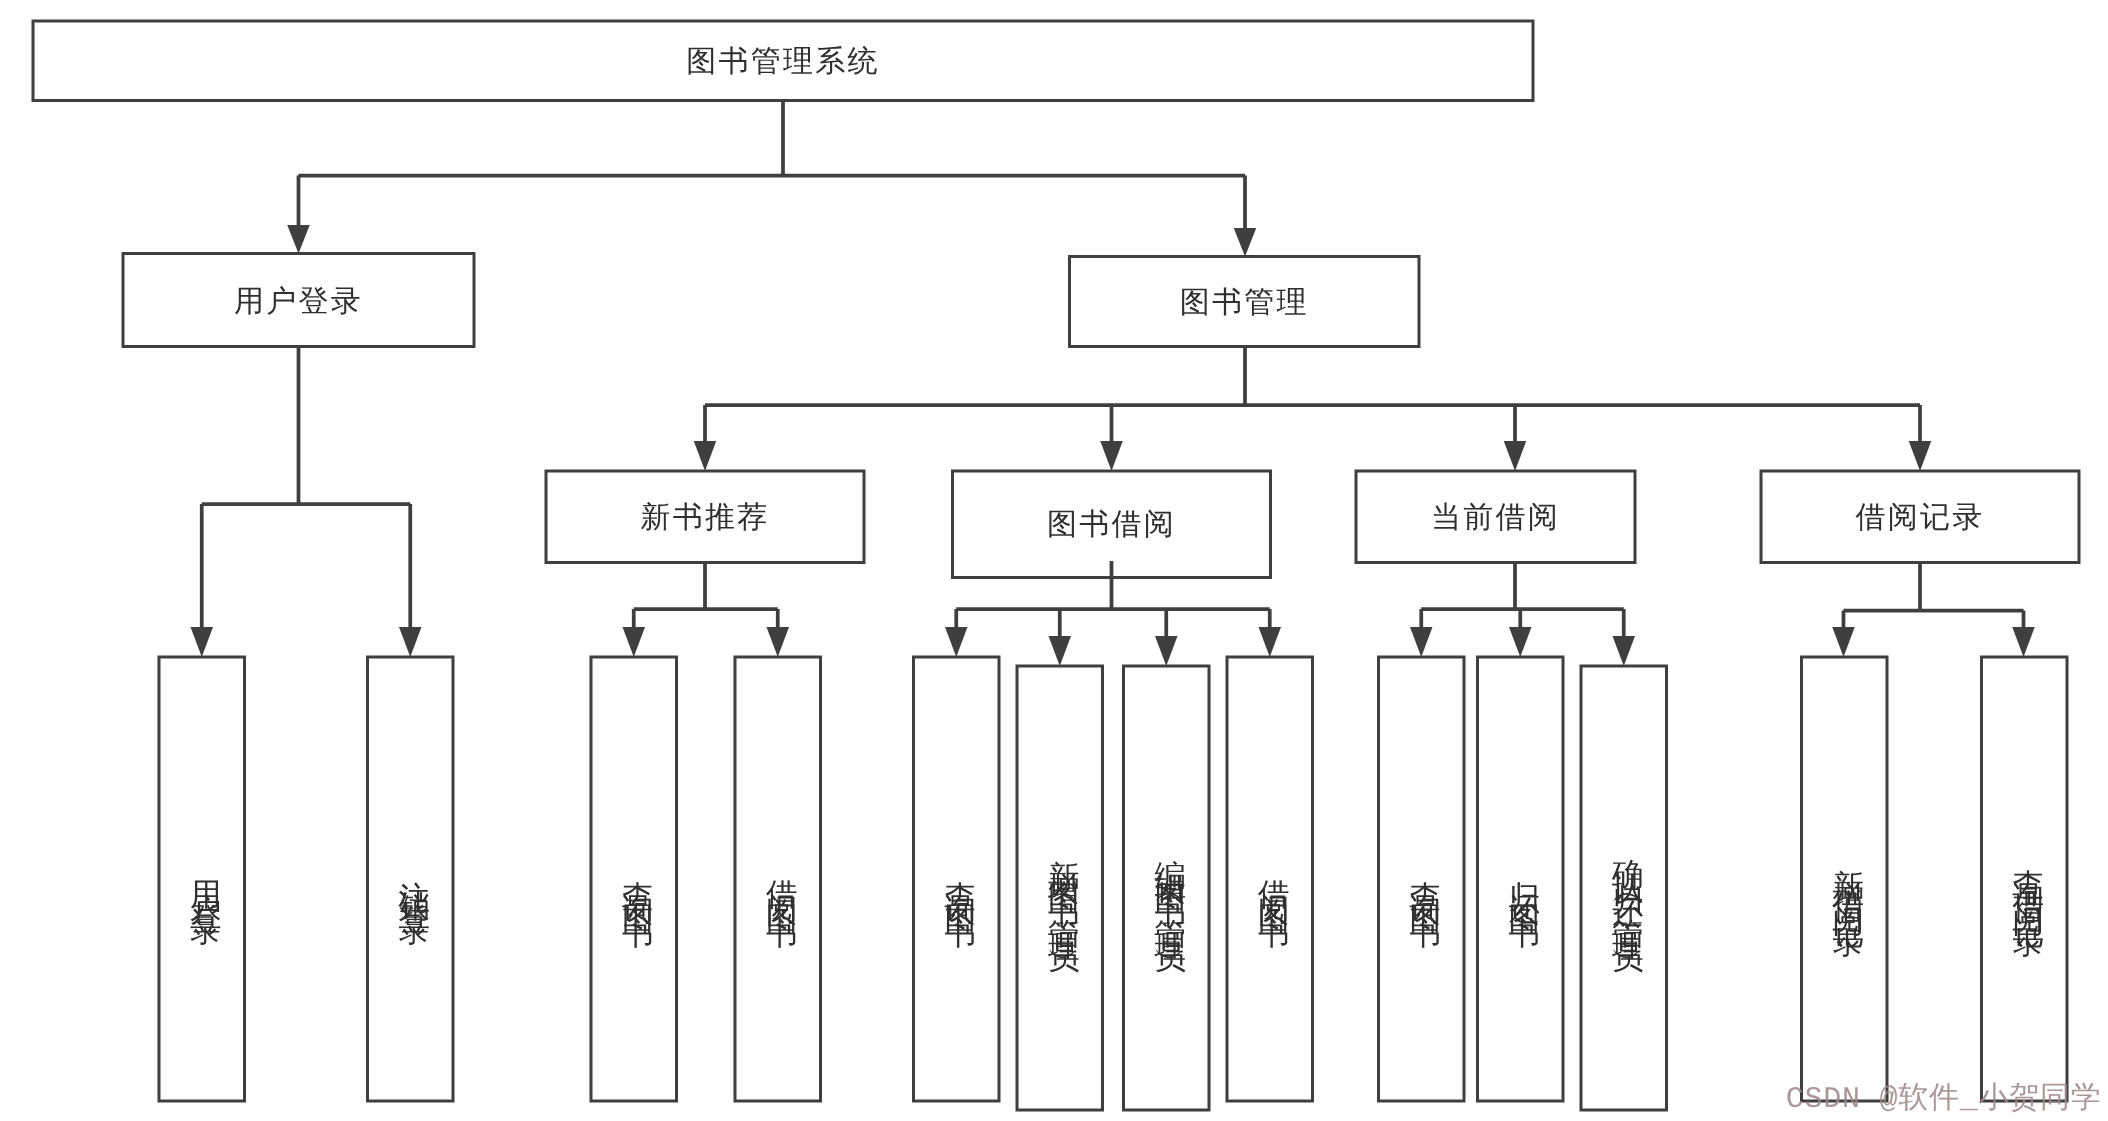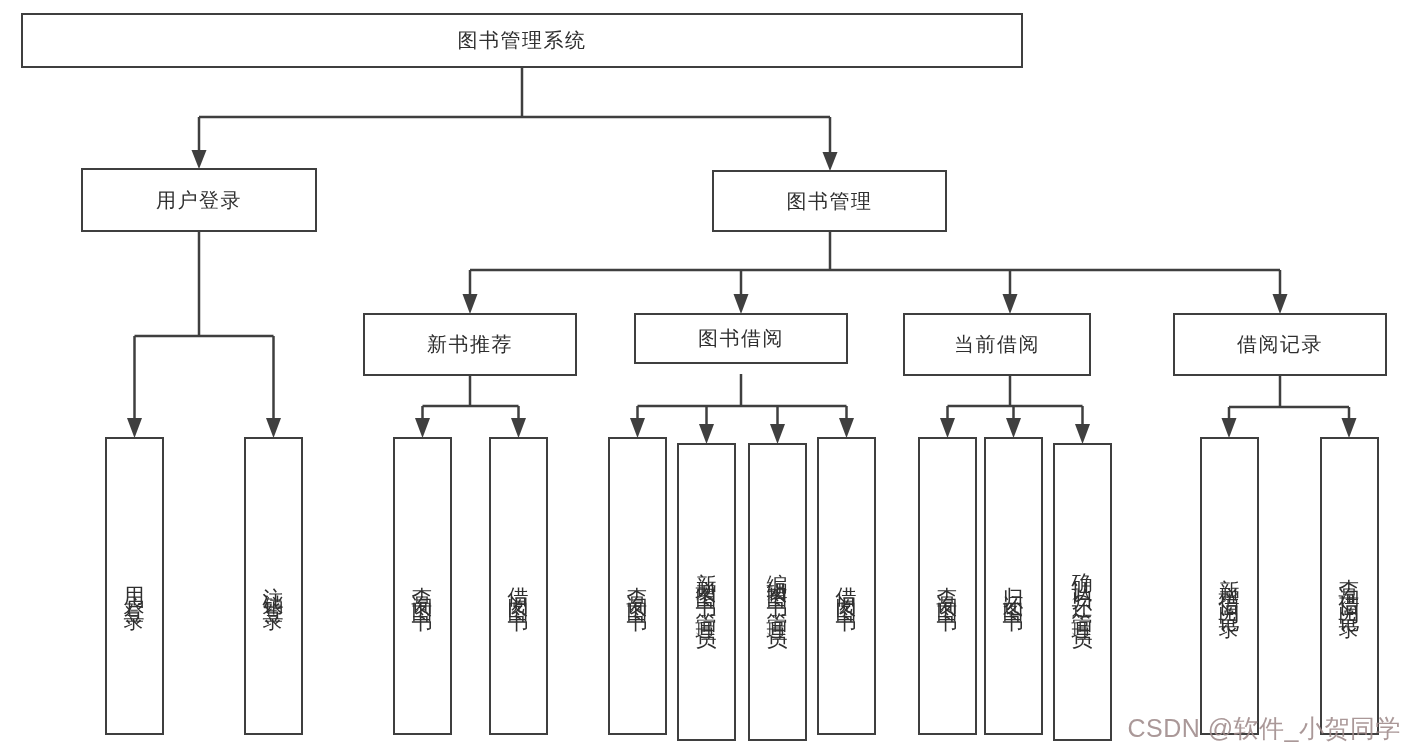--- a/index.html
+++ b/index.html
@@ -1,20 +1,20 @@
 <!DOCTYPE html>
 <html><head>
 <meta charset="utf-8">
 <style>
   html,body{margin:0;padding:0;background:#ffffff;}
   #stage{
     position:relative;
     width:1405px;height:747px;
     background:#ffffff;
-    font-family:Liberation Sans, sans-serif;
+    font-family:Liberation Mono, monospace;
     overflow:hidden;
   }
   #connectors{position:absolute;left:0;top:0;z-index:5;pointer-events:none;}
   .box{
     position:absolute;
     box-sizing:border-box;
     background:#ffffff;
     border:2.5px solid #3f3f3f;
     display:flex;align-items:center;justify-content:center;
     color:#2f2f2f;
@@ -26,21 +26,21 @@
     text-orientation:mixed;
     font-size:21px;
     letter-spacing:8px;
     line-height:1.2;
     white-space:nowrap;
   }
   #watermark{
     position:absolute;
     right:4px;bottom:2px;
     z-index:10;
-    font-size:25px;
+    font-size:20px;
     color:rgba(158,138,138,0.88);
     letter-spacing:0.5px;
     pointer-events:none;
     white-space:nowrap;
   }
 </style>
 </head>
 <body>
 
 <div id="stage">
@@ -128,21 +128,21 @@
   <div class="box" style="left:81px;top:168px;width:236px;height:64px;">
     <span class="hlabel">用户登录</span>
   </div>
   <div class="box" style="left:363px;top:313px;width:214px;height:63px;">
     <span class="hlabel">新书推荐</span>
   </div>
 
   <div class="box" style="left:712px;top:170px;width:235px;height:62px;">
     <span class="hlabel">图书管理</span>
   </div>
-  <div class="box" style="left:634px;top:313px;width:214px;height:51px;text-align:center;">
+  <div class="box" style="left:634px;top:313px;width:214px;height:73px;text-align:center;">
     <span class="hlabel">图书借阅</span>
   </div>
   <div class="box" style="left:903px;top:313px;width:188px;height:63px;">
     <span class="hlabel">当前借阅</span>
   </div>
   <div class="box" style="left:1173px;top:313px;width:214px;height:63px;">
     <span class="hlabel">借阅记录</span>
   </div>
 
   <div class="box vbox" style="left:105px;top:437px;width:59px;height:298px;">

